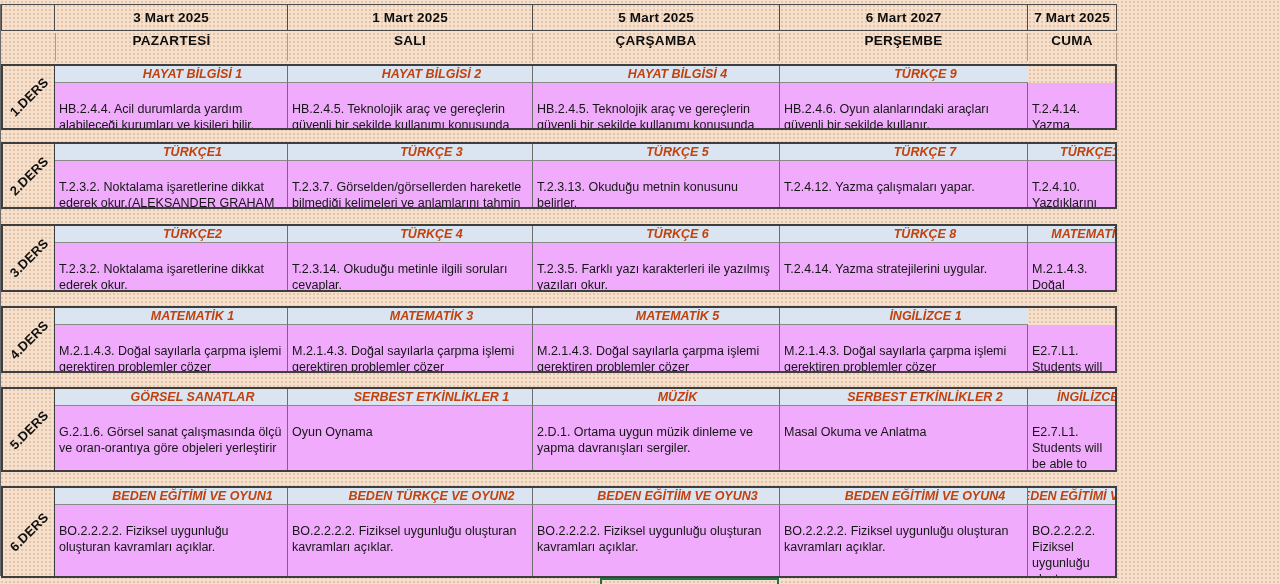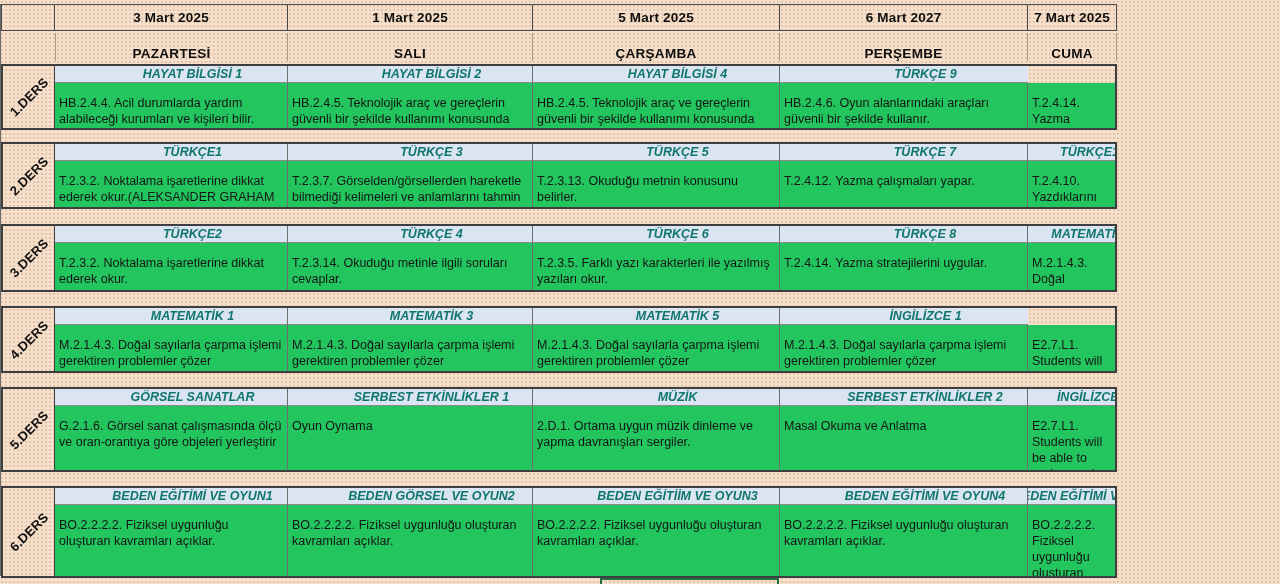--- a/index.html
+++ b/index.html
@@ -18,21 +18,21 @@
   .dates{height:27px;}
   .corner{border:1px solid #4a4a4a;box-sizing:border-box;}
   .date-cell{
     border:1px solid #4a4a4a;border-left:none;box-sizing:border-box;
     display:flex;align-items:center;justify-content:center;
     font-weight:bold;font-size:13.5px;letter-spacing:.2px;color:#0e0e0e;
   }
   .days{height:28px;margin-top:2px;}
   .day-spacer{}
   .day-cell{
-    display:flex;align-items:flex-end;justify-content:center;
+    display:flex;align-items:flex-start;justify-content:center;
     font-weight:bold;font-size:13.5px;letter-spacing:.3px;color:#0e0e0e;
     border-right:1px solid rgba(80,70,60,.45);box-sizing:border-box;
   }
   .day-cell.first{border-left:1px solid rgba(80,70,60,.45);}
 
   .block{
     border:2px solid #3e3e3e;box-sizing:border-box;
     display:grid;grid-template-columns:52px 233px 245px 247px 248px 1fr;
     grid-template-rows:17px 1fr;background:transparent;
   }
@@ -46,27 +46,27 @@
   .lbl{grid-row:1/3;grid-column:1;border-right:1px solid #3e3e3e;position:relative;box-sizing:border-box;}
   .rot{
     position:absolute;left:50%;top:50%;
     transform:translate(-50%,-50%) rotate(-45deg);
     font-weight:bold;font-size:13px;color:#101010;white-space:nowrap;letter-spacing:.2px;
   }
   .hdr{
     grid-row:1;background:#DBE5F1;
     border-right:1px solid #6e6e6e;border-bottom:1px solid #8a8a8a;box-sizing:border-box;
     display:flex;align-items:center;justify-content:center;
-    font-weight:bold;font-style:italic;font-size:12.5px;color:#0f766e;white-space:nowrap;overflow:hidden;padding-left:43px;
+    font-weight:bold;font-style:italic;font-size:12.5px;color:#c2410c;white-space:nowrap;overflow:hidden;padding-left:43px;
   }
   .hdr.last{border-right:none;}
   .obj{
-    grid-row:2;background:#22c55e;
+    grid-row:2;background:#f0abfc;
     border-right:1px solid #6e6e6e;box-sizing:border-box;
-    padding:12px 4px;font-size:12.5px;line-height:16px;color:#161616;overflow:hidden;
+    padding:18px 4px;font-size:12.5px;line-height:16px;color:#161616;overflow:hidden;
   }
   .obj.last{border-right:none;}
 
   .selection{position:absolute;left:600px;top:578px;width:179px;height:12px;border:2px solid #1E7145;box-sizing:border-box;}
 </style>
 </head>
 <body>
 
 <div class="left-edge"></div>
 
@@ -235,21 +235,21 @@
   </div>
 
   <div class="block b6">
     <div class="lbl">
         <span class="rot">6.DERS</span>
       </div>
     <div class="hdr">
         <span>BEDEN EĞİTİMİ VE OYUN1</span>
       </div>
     <div class="hdr">
-        <span>BEDEN GÖRSEL VE OYUN2</span>
+        <span>BEDEN TÜRKÇE VE OYUN2</span>
       </div>
     <div class="hdr">
         <span>BEDEN EĞİTİİM VE OYUN3</span>
       </div>
     <div class="hdr">
         <span>BEDEN EĞİTİMİ VE OYUN4</span>
       </div>
     <div class="hdr last">
         <span>BEDEN EĞİTİMİ VE OYUN5</span>
       </div>

